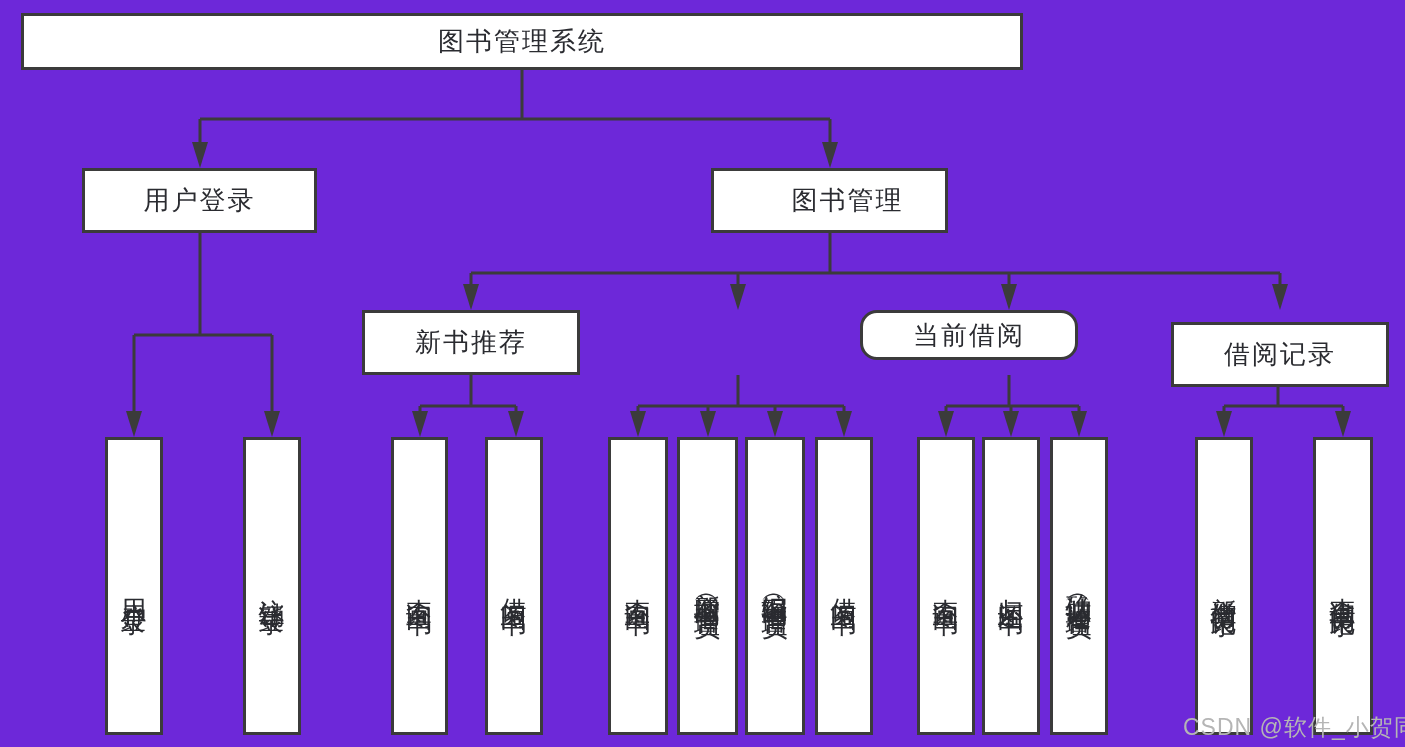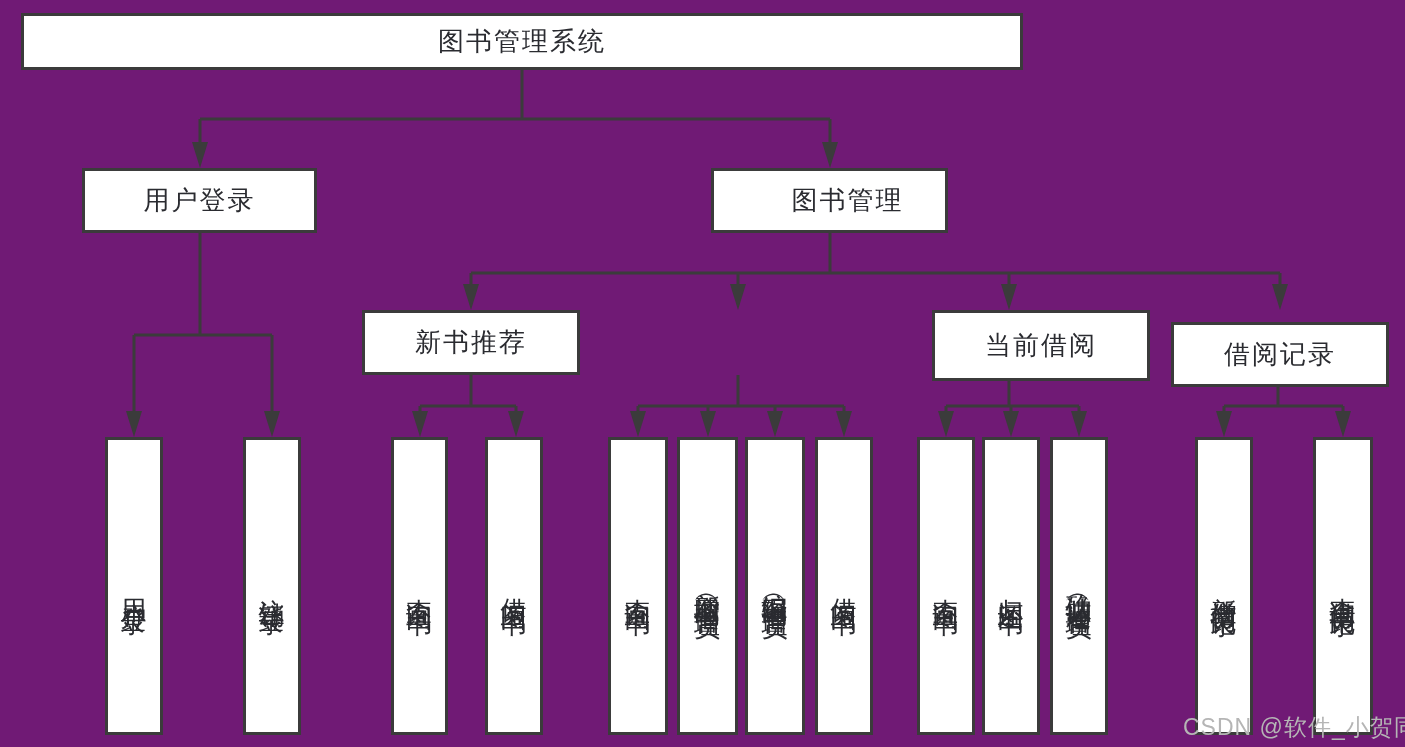--- a/index.html
+++ b/index.html
@@ -1,19 +1,19 @@
 <!DOCTYPE html>
 <html><head>
 <meta charset="utf-8">
 <style>
   html,body{margin:0;padding:0;background:#ffffff;}
   #stage{
     position:relative;
     width:1405px;height:747px;
-    background:#701a75;
+    background:#6d28d9;
     font-family:"Liberation Sans","DejaVu Sans",sans-serif;
     overflow:hidden;
   }
   #connectors{position:absolute;left:0;top:0;width:1405px;height:747px;pointer-events:none;}
   .hbox{
     position:absolute;
     box-sizing:border-box;
     border:3px solid #3b3b3b;
     background:#ffffff;
     display:flex;align-items:center;justify-content:center;
@@ -87,21 +87,21 @@
       <polygon points="1335,411 1351,411 1343,437"></polygon>
     </g>
   </svg>
 
   <div class="hbox" style="left:21px;top:13px;width:1002px;height:57px;">图书管理系统</div>
 
   <div class="hbox" style="left:82px;top:168px;width:235px;height:65px;">用户登录</div>
   <div class="hbox" style="left:711px;top:168px;width:237px;height:65px;padding-left:36px;">图书管理</div>
 
   <div class="hbox" style="left:362px;top:310px;width:218px;height:65px;font-family:Liberation Mono, monospace;">新书推荐</div>
-  <div class="hbox" style="left:932px;top:310px;width:218px;height:71px;">当前借阅</div>
+  <div class="hbox" style="left:860px;top:310px;width:218px;height:50px;border-radius:17px;">当前借阅</div>
   <div class="hbox" style="left:1171px;top:322px;width:218px;height:65px;">借阅记录</div>
 
   <div class="vbox" style="left:105px;width:58px;">用户登录</div>
   <div class="vbox" style="left:243px;width:58px;">注销登录</div>
 
   <div class="vbox" style="left:391px;width:57px;">查询图书</div>
   <div class="vbox" style="left:485px;width:58px;">借阅图书</div>
 
   <div class="vbox" style="left:608px;width:60px;">查询图书</div>
   <div class="vbox" style="left:677px;width:61px;letter-spacing:3px;">新增图书（管理员）</div>

